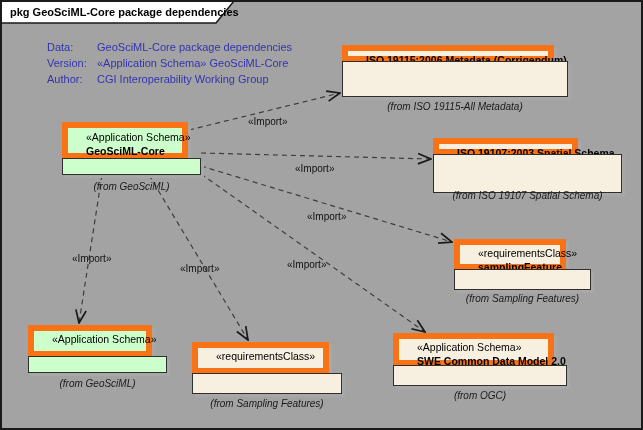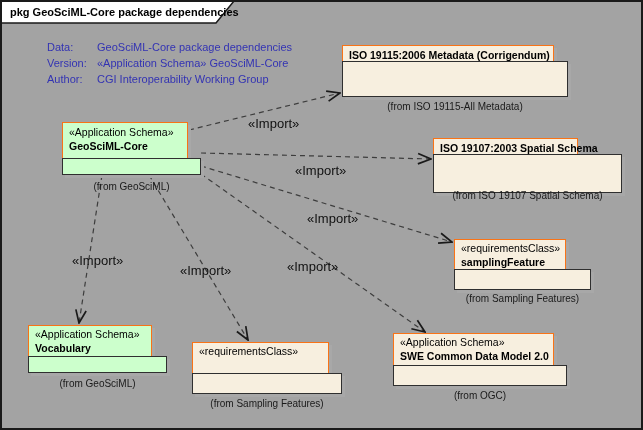--- a/index.html
+++ b/index.html
@@ -16,46 +16,46 @@
   }
   
   .meta { position:absolute; left:45px; top:37px; z-index:2; font-size:11px; color:#3333b3; }
   .meta-row { height:16px; line-height:16px; white-space:nowrap; }
   .meta-row .lbl { display:inline-block; width:50px; }
   
   .wires { position:absolute; left:0; top:0; z-index:1; }
   
   .pkg { position:absolute; z-index:2; }
   .pkg-name {
-    position:absolute; left:0; top:0; border:1px solid #f97316;
-    box-shadow:3px 3px 0 #a8a8a8; padding:2px 4px 0 6px;
+    position:absolute; left:0; top:0; border:6px solid #f97316;
+    box-shadow:3px 3px 0 #a8a8a8; padding:2px 4px 0 18px;
     font-size:10.5px; line-height:14px; color:#000; white-space:nowrap;
   }
   .pkg-body {
     position:absolute; left:0; border:1px solid #2f2f2f;
     box-shadow:3px 3px 0 #a8a8a8;
   }
   .green .pkg-name, .green .pkg-body { background:#ccffcc; }
   .tan .pkg-name, .tan .pkg-body { background:#f7efdf; }
   .stereo { font-weight:normal; }
   .pname { font-weight:bold; }
   .pkg-from {
-    position:absolute; left:0; text-align:center; 
+    position:absolute; left:0; text-align:center; font-style:italic;
     font-size:10px; color:#1a1a1a; white-space:nowrap;
   }
   
   .p0 { left:60px; top:120px; }  .p0 .pkg-name{width:126px;height:37px} .p0 .pkg-body{top:36px;width:139px;height:17px} .p0 .pkg-from{top:59px;width:139px}
   .p1 { left:340px; top:43px; }  .p1 .pkg-name{width:212px;height:17px} .p1 .pkg-body{top:16px;width:226px;height:36px} .p1 .pkg-from{top:56px;width:226px}
   .p2 { left:431px; top:136px; } .p2 .pkg-name{width:145px;height:17px} .p2 .pkg-body{top:16px;width:189px;height:39px} .p2 .pkg-from{top:52px;width:189px}
   .p3 { left:452px; top:237px; } .p3 .pkg-name{width:112px;height:31px;padding-top:1px} .p3 .pkg-body{top:30px;width:137px;height:21px} .p3 .pkg-from{top:54px;width:137px}
   .p4 { left:26px;  top:323px; } .p4 .pkg-name{width:124px;height:32px;padding-top:1px} .p4 .pkg-body{top:31px;width:139px;height:17px} .p4 .pkg-from{top:53px;width:139px}
   .p5 { left:190px; top:340px; } .p5 .pkg-name{width:137px;height:32px;padding-top:1px} .p5 .pkg-body{top:31px;width:150px;height:21px} .p5 .pkg-from{top:56px;width:150px}
   .p6 { left:391px; top:331px; } .p6 .pkg-name{width:161px;height:33px;padding-top:1px} .p6 .pkg-body{top:32px;width:174px;height:21px} .p6 .pkg-from{top:57px;width:174px}
   
-  .imp { position:absolute; z-index:2; font-size:13px; color:#111; white-space:nowrap; }
+  .imp { position:absolute; z-index:2; font-size:10px; color:#111; white-space:nowrap; }
   .i0 { left:246px; top:114px; }
   .i1 { left:293px; top:161px; }
   .i2 { left:305px; top:209px; }
   .i3 { left:70px;  top:251px; }
   .i4 { left:178px; top:261px; }
   .i5 { left:285px; top:257px; }
 </style>
 </head>
 <body>
 
@@ -118,21 +118,20 @@
       <div class="stereo">«requirementsClass»</div>
       <div class="pname">samplingFeature</div>
     </div>
     <div class="pkg-body"></div>
     <div class="pkg-from">(from Sampling Features)</div>
   </div>
 
   <div class="pkg p4 green">
     <div class="pkg-name">
       <div class="stereo">«Application Schema»</div>
-      <div class="pname">Vocabulary</div>
     </div>
     <div class="pkg-body"></div>
     <div class="pkg-from">(from GeoSciML)</div>
   </div>
 
   <div class="pkg p5 tan">
     <div class="pkg-name">
       <div class="stereo">«requirementsClass»</div>
     </div>
     <div class="pkg-body"></div>

